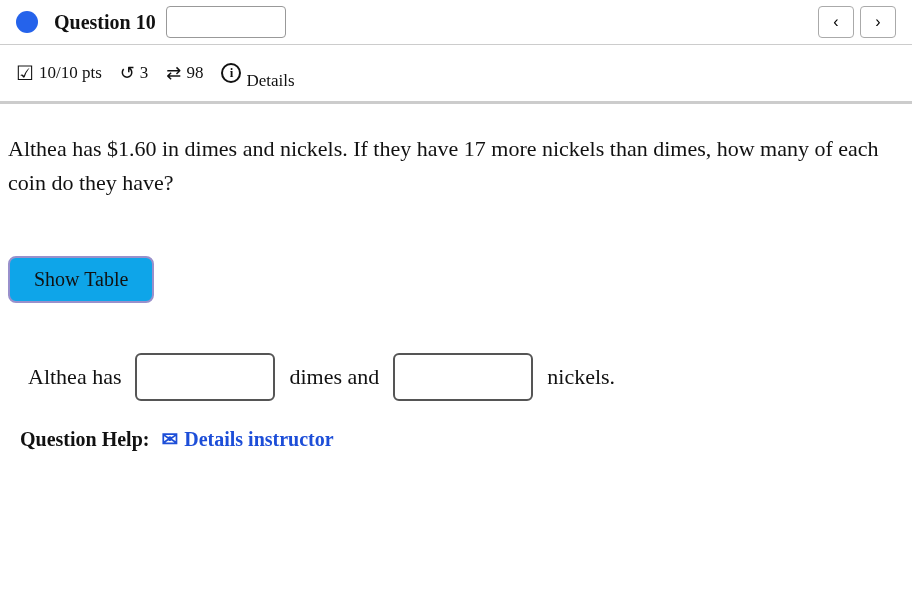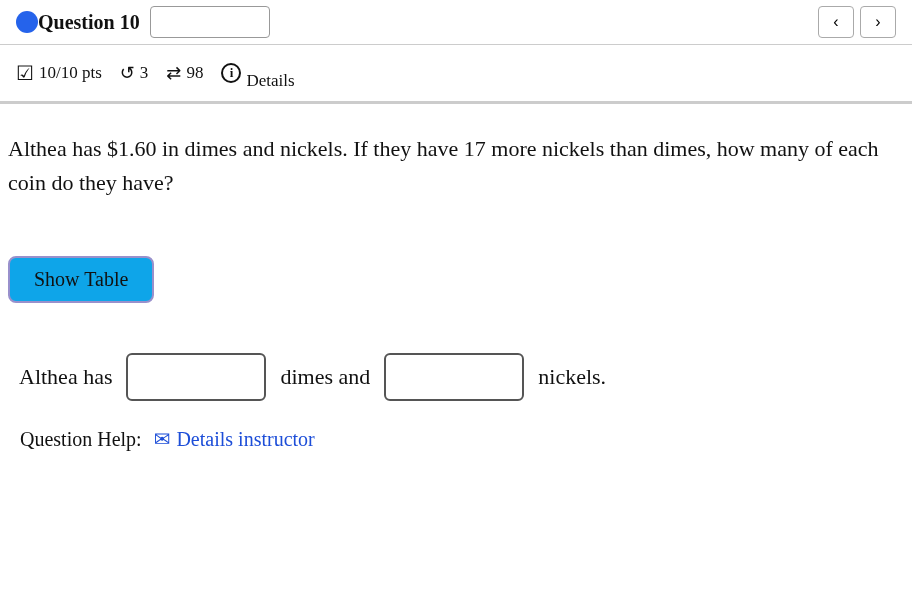--- a/index.html
+++ b/index.html
@@ -26,21 +26,21 @@
 
     .top-bar-left {
       display: flex;
       align-items: center;
       gap: 10px;
     }
 
     .question-label {
       display: flex;
       align-items: center;
-      gap: 0;
+      gap: 16px;
     }
 
     .circle-icon {
       width: 22px;
       height: 22px;
       background: #2563eb;
       border-radius: 50%;
       display: inline-block;
     }
 
@@ -139,21 +139,21 @@
       background: #0ea5e9;
       border: 2px solid #9990cc;
       border-radius: 8px;
       font-size: 20px;
       color: #111;
       cursor: pointer;
       font-family: inherit;
     }
 
     .answer-section {
-      padding: 30px 20px 16px 19px;
+      padding: 30px 20px 16px 28px;
       font-size: 22px;
       display: flex;
       align-items: center;
       gap: 14px;
       flex-wrap: wrap;
     }
 
     .answer-input {
       width: 140px;
       height: 48px;
@@ -169,20 +169,21 @@
       color: #111;
     }
 
     .help-section {
       padding: 10px 20px;
       font-size: 20px;
       display: flex;
       align-items: center;
       gap: 12px;
       color: #111;
+      font-weight: bold;
     }
 
     .message-link {
       color: #1d4ed8;
       text-decoration: none;
       display: flex;
       align-items: center;
       gap: 6px;
       font-size: 20px;
     }

